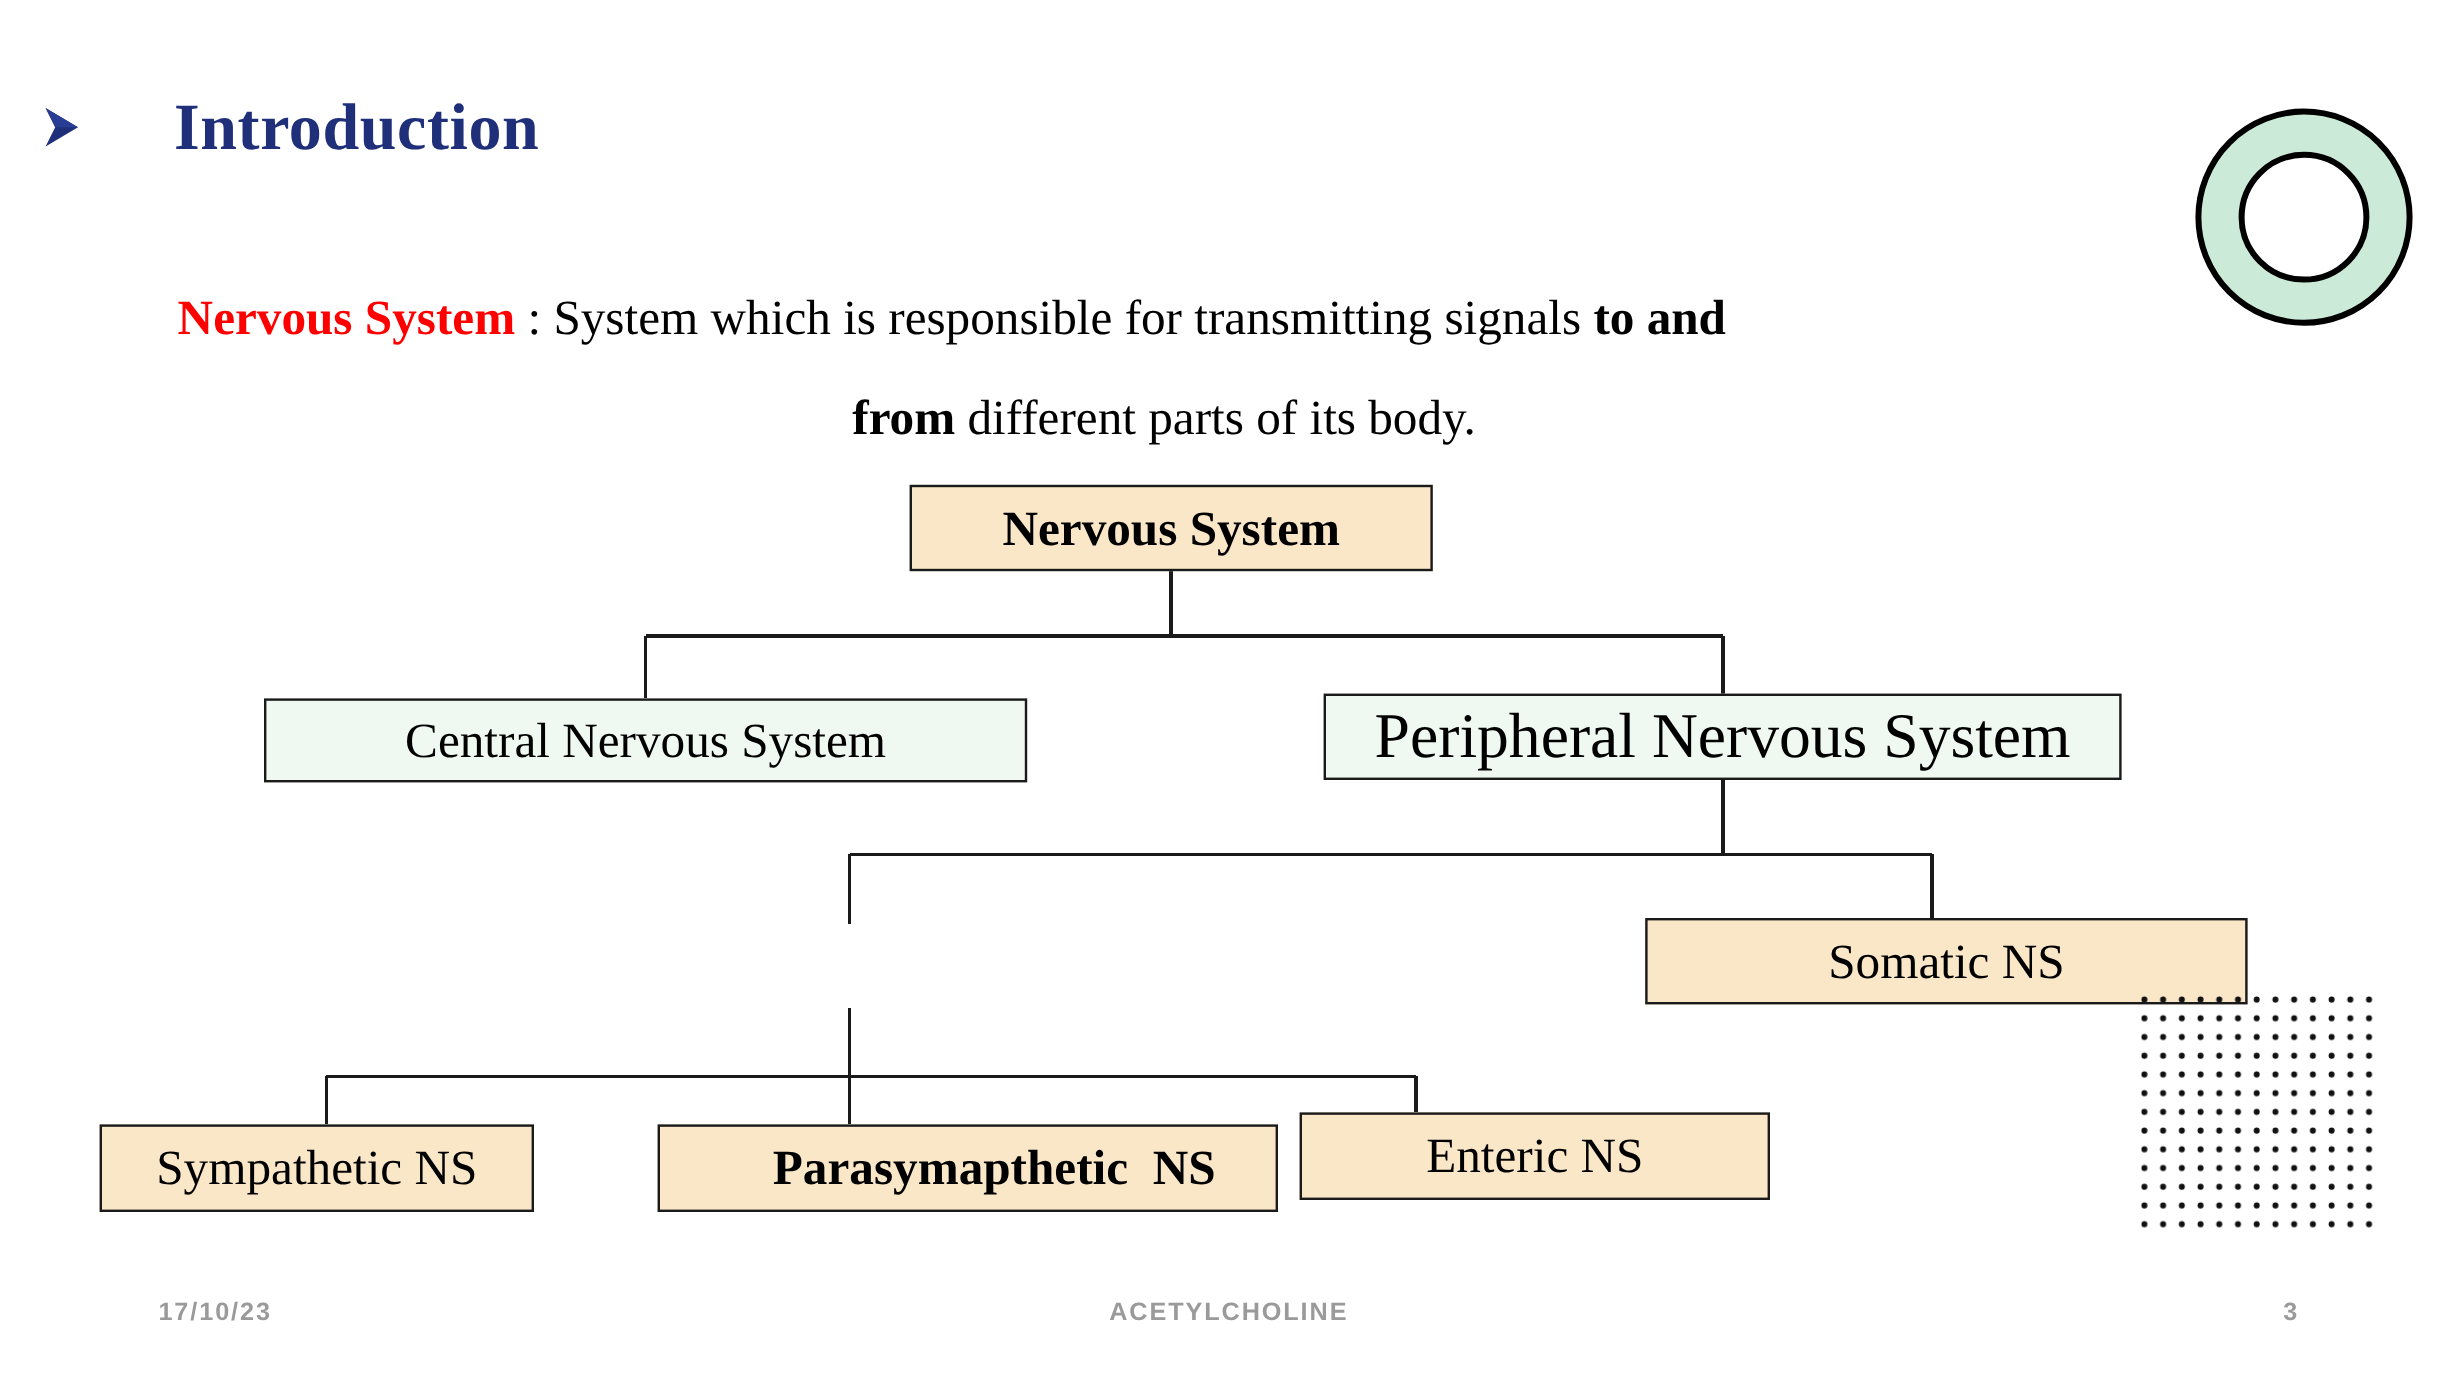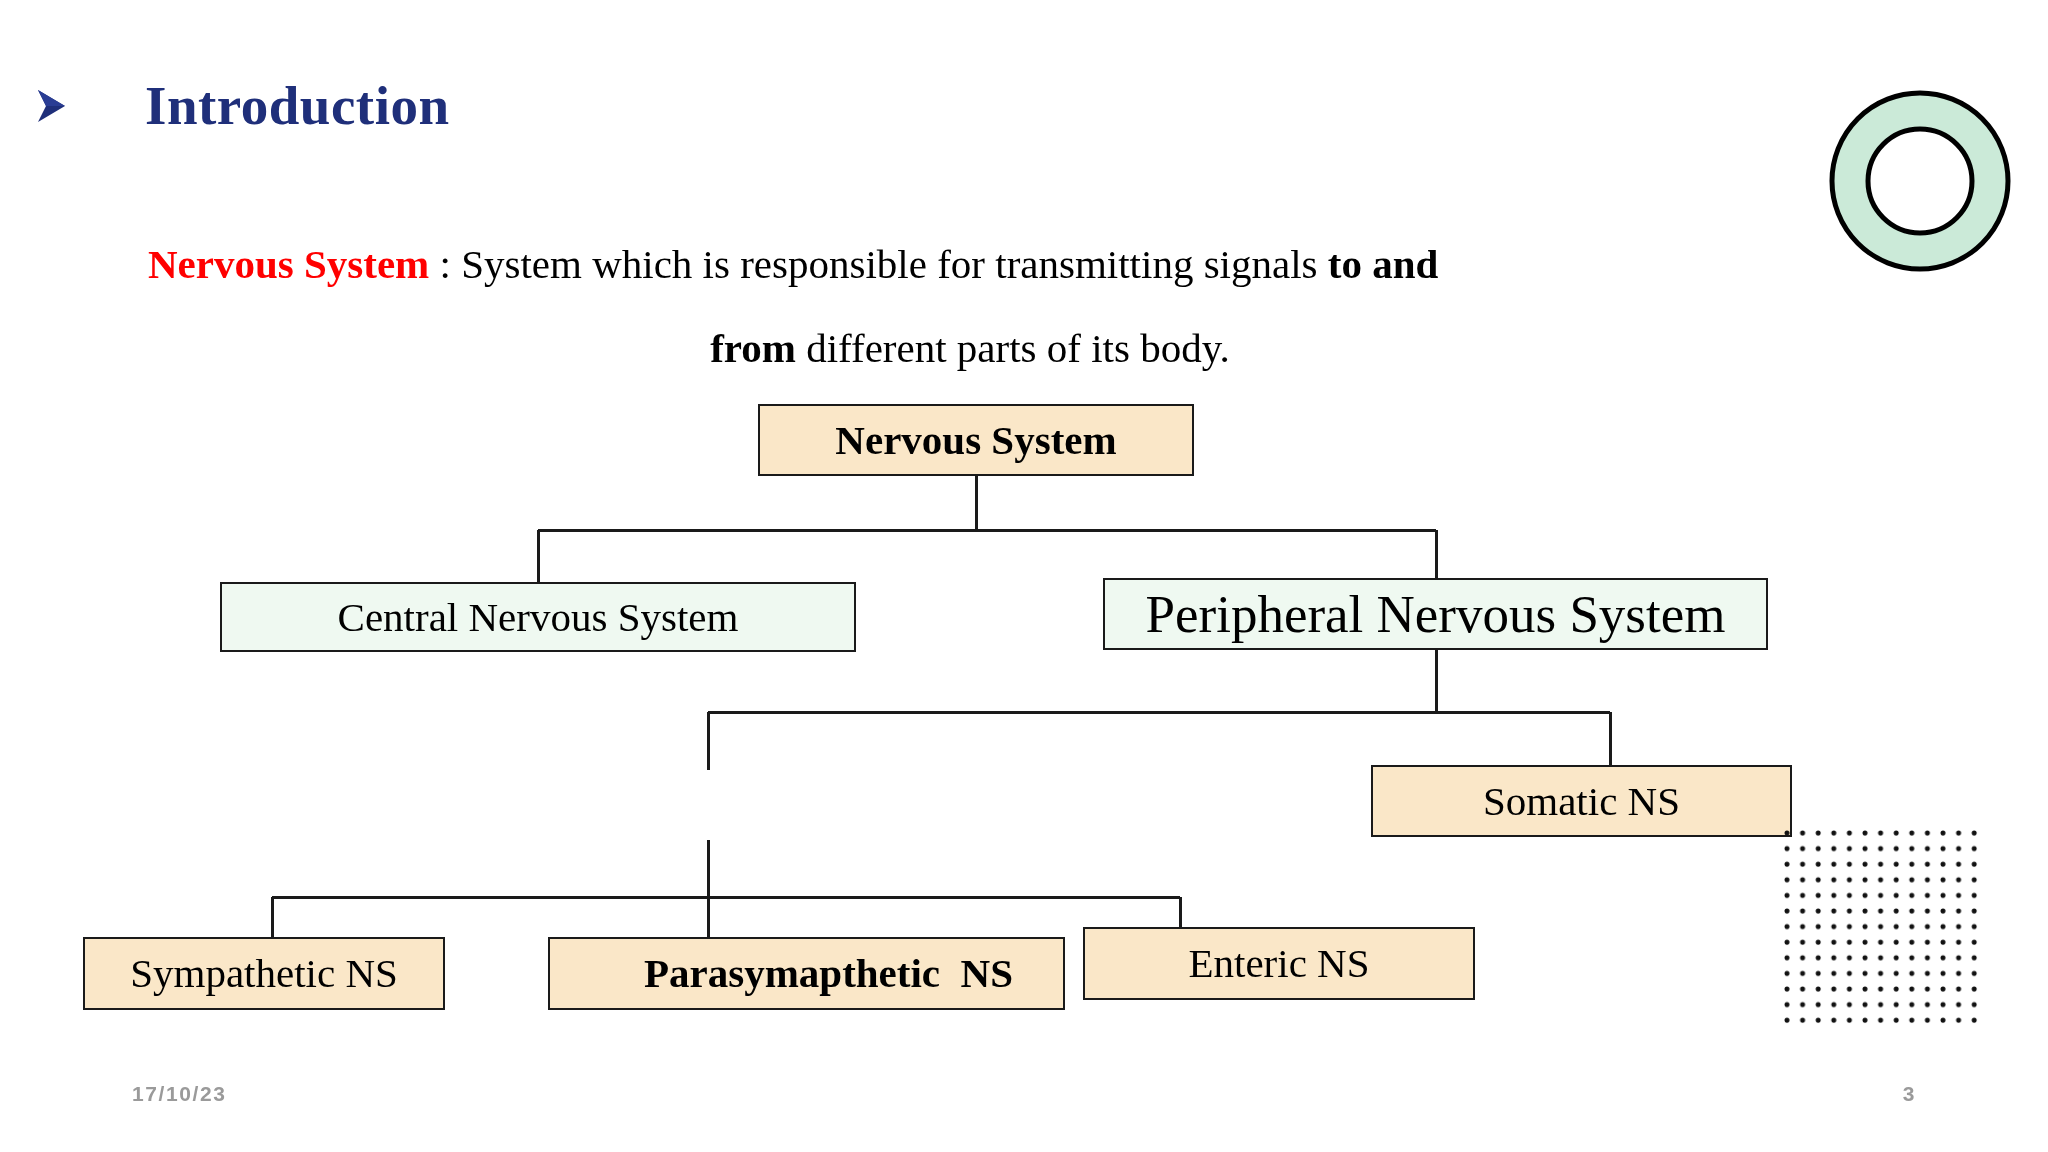--- a/index.html
+++ b/index.html
@@ -93,21 +93,21 @@
   }
   .node.peach { background: #fae7c8; }
   .node.mint  { background: #eff9f1; }
   .node.bold  { font-weight: bold; }
 
   
   #node-ns        { left: 758px;  top: 404px; width: 436px;  height: 72px;  font-size: 41px; }
   #node-cns       { left: 220px;  top: 582px; width: 636px;  height: 70px;  font-size: 41px; }
   #node-pns       { left: 1103px; top: 578px; width: 665px;  height: 72px;  font-size: 53px; }
   #node-auto      { left: 472px;  top: 770px; width: 473px;  height: 70px;  font-size: 41px; }
-  #node-somatic   { left: 1371px; top: 765px; width: 421px;  height: 72px;  font-size: 41px; }
+  #node-somatic   { left: 1371px; top: 765px; width: 502px;  height: 72px;  font-size: 41px; }
   #node-symp      { left: 83px;   top: 937px; width: 362px;  height: 73px;  font-size: 41px; }
   #node-parasymp  { left: 548px;  top: 937px; width: 517px;  height: 73px;  font-size: 41px; padding-left: 44px; }
   #node-enteric   { left: 1083px; top: 927px; width: 392px;  height: 73px;  font-size: 41px; }
 
   
   .ring-deco {
     position: absolute;
     left: 1825px;
     top: 88px;
     width: 190px;
@@ -203,16 +203,17 @@
     <defs>
       <pattern id="dots" x="0" y="0" width="15.6" height="15.6" patternUnits="userSpaceOnUse">
         <circle cx="3" cy="3" r="2.5" fill="#111111"></circle>
       </pattern>
     </defs>
     <rect x="0" y="0" width="200" height="200" fill="url(#dots)"></rect>
   </svg>
 
   <div class="footer">
     <span class="footer-date">17/10/23</span>
+    <span class="footer-mid">ACETYLCHOLINE</span>
     <span class="footer-page">3</span>
   </div>
 
 </div>
 
 </body></html>

